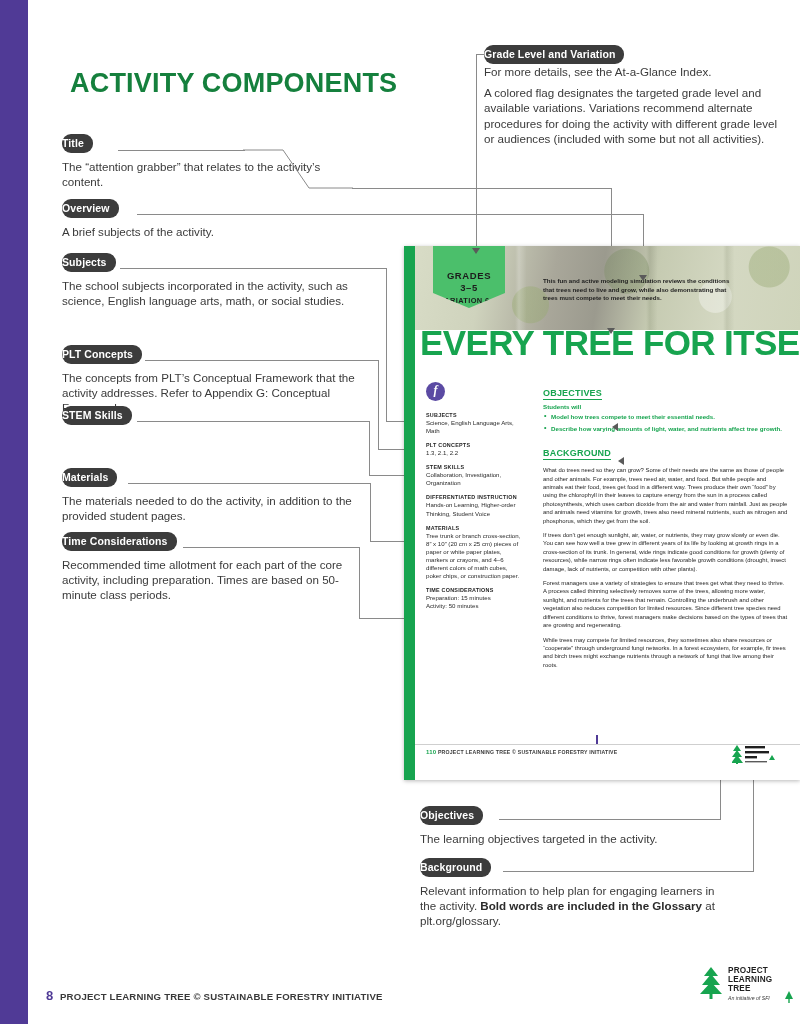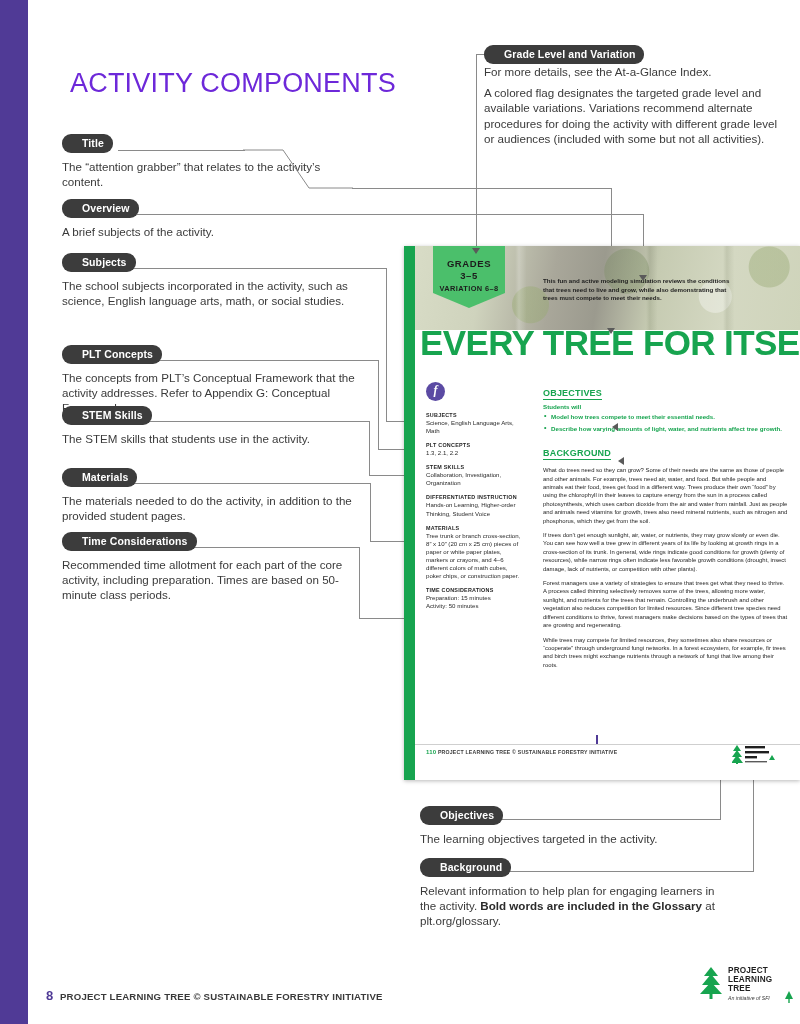--- a/index.html
+++ b/index.html
@@ -17,32 +17,32 @@
     background:#503A96;
   }
   .spine-hair {
     position:absolute; left:28px; top:0; width:2px; height:1024px;
     background:#ffffff;
   }
 
   
   .page-title {
     position:absolute; left:70px; top:68px;
-    font-size:27px; font-weight:normal; letter-spacing:.2px;
-    color:#6d28d9;
+    font-size:27px; font-weight:bold; letter-spacing:.2px;
+    color:#15803d;
     font-family:"Liberation Sans", sans-serif;
   }
 
   
   .callout { position:absolute; }
   .pill {
     display:inline-block;
     background:#3C3C3C; color:#ffffff;
     font-size:10.5px; font-weight:bold;
-    padding:3px 9px 4px 20px;
+    padding:3px 9px 4px 0;
     border-radius:9px;
     letter-spacing:.1px;
     white-space:nowrap;
     position:relative; z-index:6;
   }
   .cbody {
     margin-top:6px;
     font-size:11.6px;
     line-height:15.2px;
     color:#3A3A3A;
@@ -89,21 +89,21 @@
       linear-gradient(90deg, rgba(255,255,255,0) 0 26%, rgba(255,255,255,.22) 27%, rgba(255,255,255,0) 29%),
       linear-gradient(90deg, rgba(90,100,70,0) 0 60%, rgba(90,100,70,.16) 61%, rgba(90,100,70,0) 63%),
       linear-gradient(90deg, rgba(90,100,70,0) 0 80%, rgba(90,100,70,.14) 81%, rgba(90,100,70,0) 83%);
   }
   .pv-flag {
     position:absolute; left:29px; top:0; width:72px; height:62px;
     background:#4BBF6B;
     clip-path: polygon(0 0, 100% 0, 100% 76%, 50% 100%, 0 76%);
     z-index:3; text-align:center; color:#1c1c1c;
   }
-  .pv-flag .g1 { font-size:9.5px; font-weight:bold; letter-spacing:.6px; margin-top:12px; }
+  .pv-flag .g1 { font-size:9.5px; font-weight:bold; letter-spacing:.6px; margin-top:24px; }
   .pv-flag .g2 { font-size:9.5px; font-weight:bold; letter-spacing:.6px; margin-top:1px; }
   .pv-flag .g3 { font-size:7.4px; font-weight:bold; letter-spacing:.4px; margin-top:3px; }
   .pv-blurb {
     position:absolute; left:139px; top:31px; width:196px; z-index:3;
     font-size:6.2px; line-height:8.6px; font-weight:bold; color:#1e1e1e;
   }
   .pv-bigtitle {
     position:absolute; left:16px; top:77px; width:385px; z-index:3;
     font-size:35px; font-weight:bold; color:#17A44F;
     letter-spacing:-.6px; white-space:nowrap;
@@ -242,21 +242,20 @@
     <div class="cbody">The school subjects incorporated in the activity, such as science, English language arts, math, or social studies.</div>
   </div>
 
   <div class="callout" style="left:62px; top:344px; width:300px;">
     <span class="pill">PLT Concepts</span>
     <div class="cbody">The concepts from PLT’s Conceptual Framework that the activity addresses. Refer to Appendix G: Conceptual Framework.</div>
   </div>
 
   <div class="callout" style="left:62px; top:405px; width:300px;">
     <span class="pill">STEM Skills</span>
-    <div class="cbody">The STEM skills that students use in the activity.</div>
   </div>
 
   <div class="callout" style="left:62px; top:467px; width:300px;">
     <span class="pill">Materials</span>
     <div class="cbody">The materials needed to do the activity, in addition to the provided student pages.</div>
   </div>
 
   <div class="callout" style="left:62px; top:531px; width:300px;">
     <span class="pill">Time Considerations</span>
     <div class="cbody">Recommended time allotment for each part of the core activity, including preparation. Times are based on 50-minute class periods.</div>

